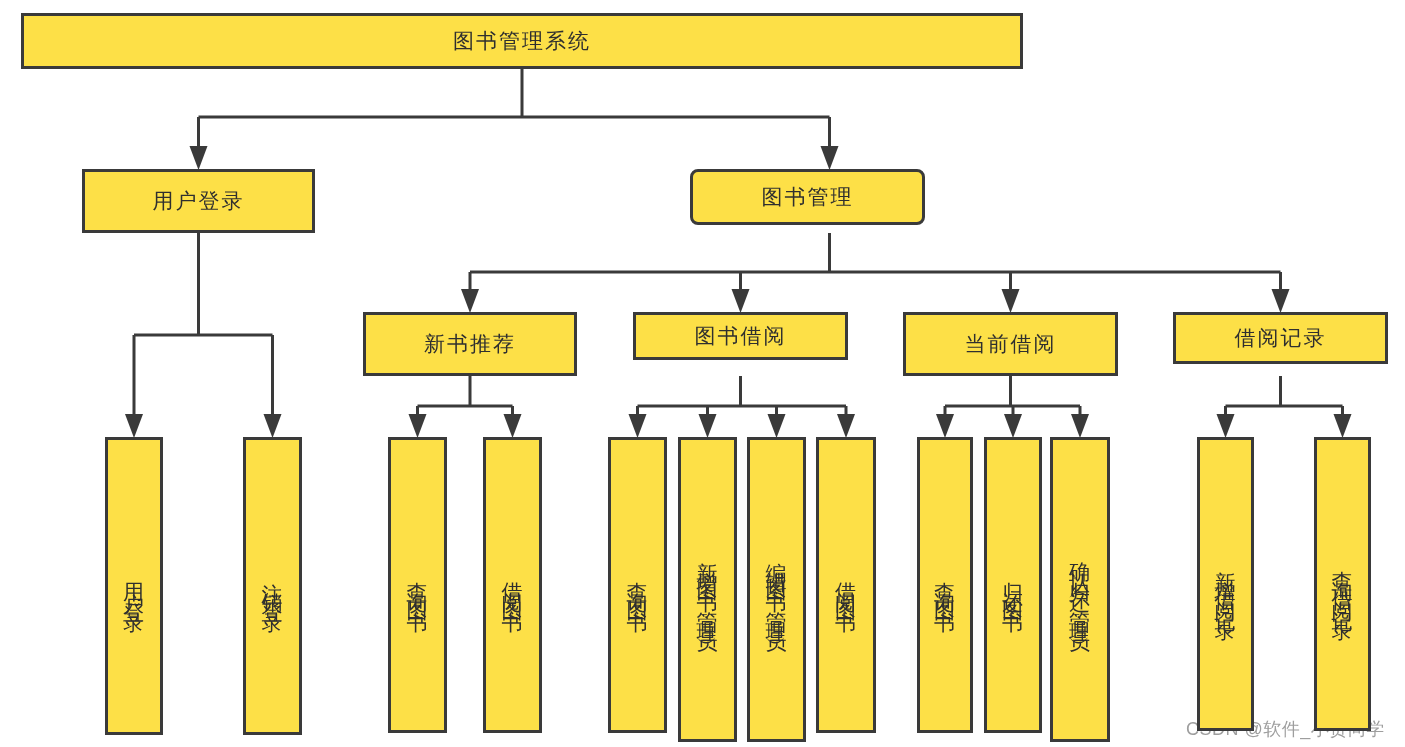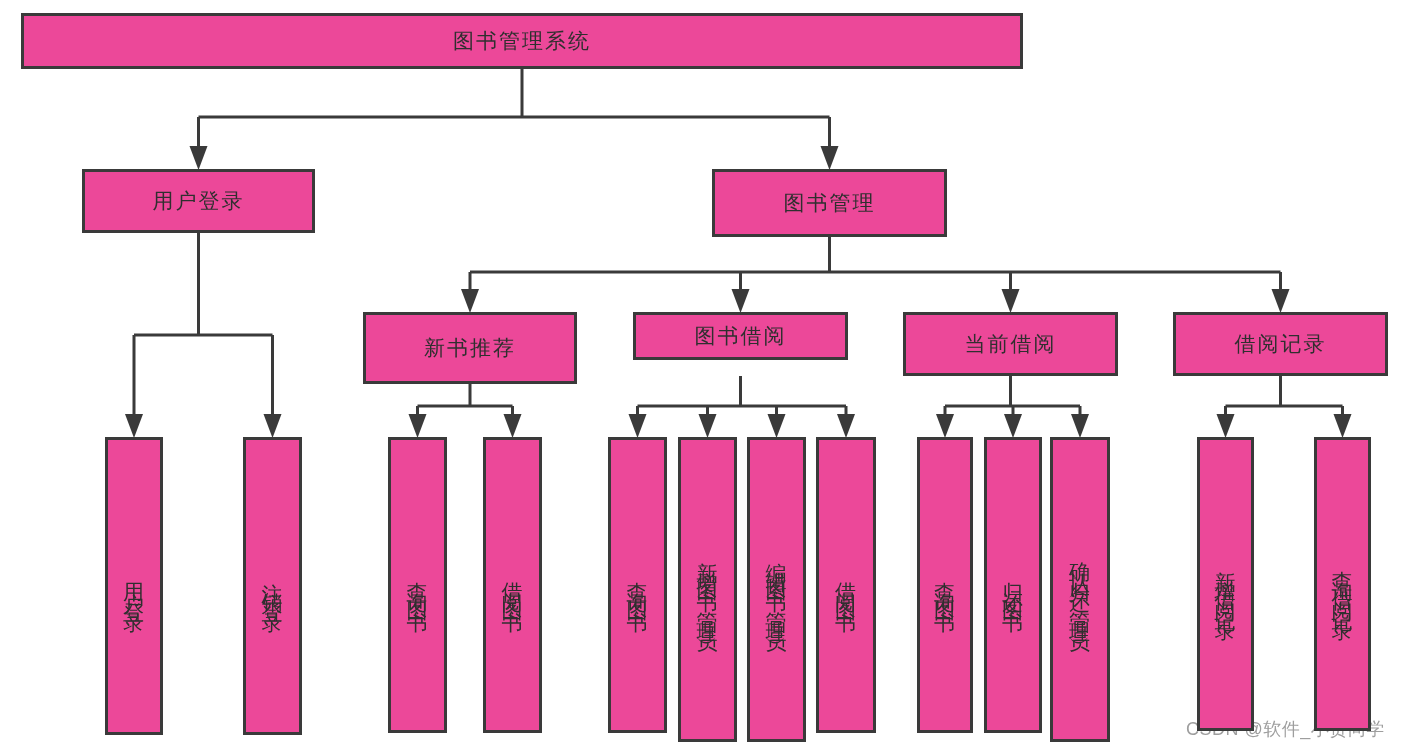--- a/index.html
+++ b/index.html
@@ -29,21 +29,21 @@
     fill: none;
   }
   .arrow {
     fill: var(--line, #3a3a3a);
     stroke: none;
   }
   .node {
     position: absolute;
     box-sizing: border-box;
     border: 3px solid var(--line, #3a3a3a);
-    background: #ec4899;
+    background: #fde047;
     color: var(--ink, #2f2f2f);
     display: flex;
     align-items: center;
     justify-content: center;
     text-align: center;
   }
   .node.h {
     font-size: 21px;
     letter-spacing: 2px;
     white-space: nowrap;
@@ -94,25 +94,25 @@
       <polygon points="1004,414 1022,414 1013,438" class="arrow"></polygon>
       <polygon points="1071,414 1089,414 1080,438" class="arrow"></polygon>
       <path d="M 1280.5 376 V 406 M 1225.5 406 H 1342.5 M 1225.5 406 V 419 M 1342.5 406 V 419" class="edge"></path>
       <polygon points="1216.5,414 1234.5,414 1225.5,438" class="arrow"></polygon>
       <polygon points="1333.5,414 1351.5,414 1342.5,438" class="arrow"></polygon>
     </svg>
 
   <div id="watermark">CSDN @软件_小贺同学</div>
 <div class="node h" style="left: 21px; top: 13px; width: 1002px; height: 56px;">图书管理系统</div>
     <div class="node h" style="left: 82px; top: 169px; width: 233px; height: 64px;">用户登录</div>
-    <div class="node h" style="left: 712px; top: 169px; width: 235px; height: 68px;">图书管理</div>
-    <div class="node h" style="left: 363px; top: 312px; width: 214px; height: 72px;">新书推荐</div>
+    <div class="node h" style="left: 690px; top: 169px; width: 235px; height: 56px; border-radius: 8px;">图书管理</div>
+    <div class="node h" style="left: 363px; top: 312px; width: 214px; height: 64px;">新书推荐</div>
     <div class="node h" style="left: 633px; top: 312px; width: 215px; height: 48px;">图书借阅</div>
     <div class="node h" style="left: 903px; top: 312px; width: 215px; height: 64px; text-align: right;">当前借阅</div>
-    <div class="node h" style="left: 1173px; top: 312px; width: 215px; height: 64px;">借阅记录</div>
+    <div class="node h" style="left: 1173px; top: 312px; width: 215px; height: 52px;">借阅记录</div>
     <div class="node v" style="left: 105px; top: 437px; width: 58px; height: 298px;">用户登录</div>
     <div class="node v" style="left: 243px; top: 437px; width: 59px; height: 298px;">注销登录</div>
     <div class="node v" style="left: 388px; top: 437px; width: 59px; height: 296px;">查询图书</div>
     <div class="node v" style="left: 483px; top: 437px; width: 59px; height: 296px;">借阅图书</div>
     <div class="node v" style="left: 608px; top: 437px; width: 59px; height: 296px;">查询图书</div>
     <div class="node v" style="left: 678px; top: 437px; width: 59px; height: 305px;">新增图书（管理员）</div>
     <div class="node v" style="left: 747px; top: 437px; width: 59px; height: 305px;">编辑图书（管理员）</div>
     <div class="node v" style="left: 816px; top: 437px; width: 60px; height: 296px;">借阅图书</div>
     <div class="node v" style="left: 917px; top: 437px; width: 56px; height: 296px;">查询图书</div>
     <div class="node v" style="left: 984px; top: 437px; width: 58px; height: 296px;">归还图书</div>

